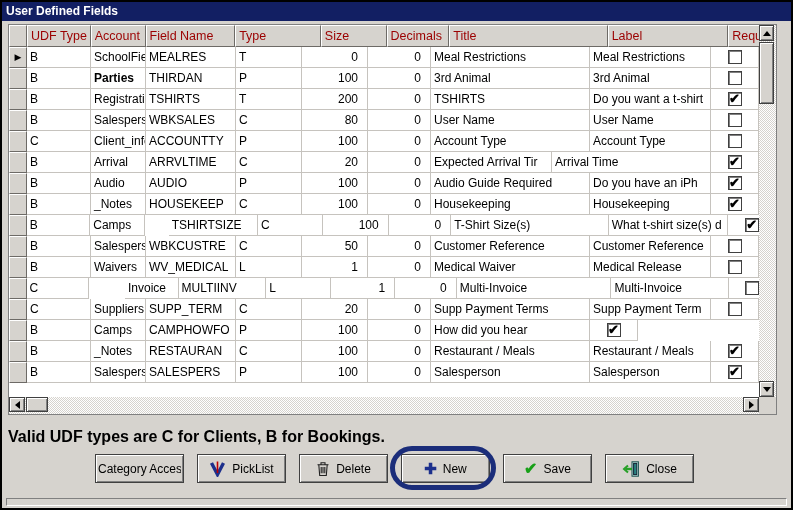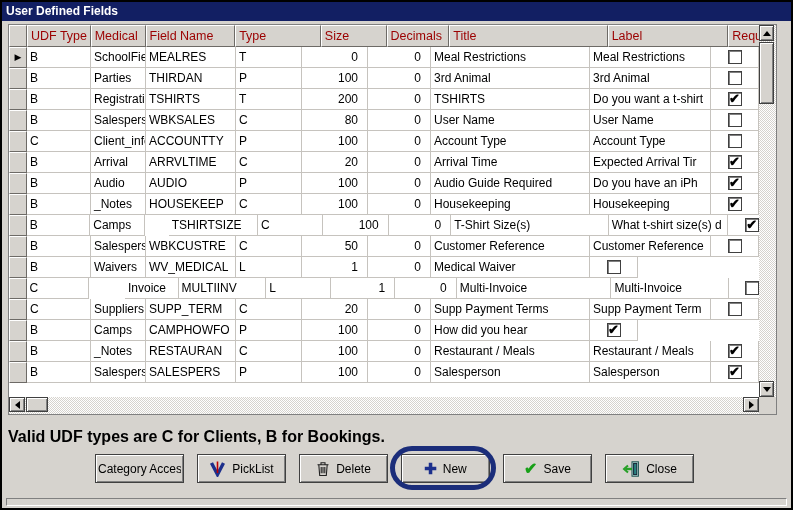--- a/index.html
+++ b/index.html
@@ -72,21 +72,21 @@
 
 <div class="window">
   <div class="titlebar">
     <span>User Defined Fields</span>
   </div>
 
   <div class="grid">
     <div class="gridrow" id="gridHeader">
         <div class="hcell" style="width: 18px;"></div>
         <div class="hcell" style="width: 64px;">UDF Type</div>
-        <div class="hcell" style="width: 55px;">Medical</div>
+        <div class="hcell" style="width: 55px;">Account</div>
         <div class="hcell" style="width: 90px;">Field Name</div>
         <div class="hcell" style="width: 86px;">Type</div>
         <div class="hcell" style="width: 66px;">Size</div>
         <div class="hcell" style="width: 63px;">Decimals</div>
         <div class="hcell" style="width: 159px;">Title</div>
         <div class="hcell" style="width: 121px;">Label</div>
         <div class="hcell" style="width: 48px;">Required</div>
       </div>
     <div id="gridBody">
         <div class="gridrow">
@@ -101,21 +101,21 @@
           <div class="dcell num" style="width: 63px;">0</div>
           <div class="dcell" style="width: 159px;">Meal Restrictions</div>
           <div class="dcell" style="width: 121px;">Meal Restrictions</div>
           <div class="dcell ctr" style="width: 48px;">
             <span class="cb"></span>
           </div>
         </div>
         <div class="gridrow">
           <div class="scell" style="width: 18px;"></div>
           <div class="dcell" style="width: 64px;">B</div>
-          <div class="dcell" style="width: 55px;">Parties</div>
+          <div class="dcell" style="width: 55px; font-weight: bold;">Parties</div>
           <div class="dcell" style="width: 90px;">THIRDAN</div>
           <div class="dcell" style="width: 66px;">P</div>
           <div class="dcell num" style="width: 66px;">100</div>
           <div class="dcell num" style="width: 63px;">0</div>
           <div class="dcell" style="width: 159px;">3rd Animal</div>
           <div class="dcell" style="width: 121px;">3rd Animal</div>
           <div class="dcell ctr" style="width: 48px;">
             <span class="cb"></span>
           </div>
         </div>
@@ -162,22 +162,22 @@
           </div>
         </div>
         <div class="gridrow">
           <div class="scell" style="width: 18px;"></div>
           <div class="dcell" style="width: 64px;">B</div>
           <div class="dcell" style="width: 55px;">Arrival</div>
           <div class="dcell" style="width: 90px;">ARRVLTIME</div>
           <div class="dcell" style="width: 66px;">C</div>
           <div class="dcell num" style="width: 66px;">20</div>
           <div class="dcell num" style="width: 63px;">0</div>
+          <div class="dcell" style="width: 121px;">Expected Arrival Tir</div>
           <div class="dcell" style="width: 159px;">Arrival Time</div>
-          <div class="dcell" style="width: 121px;">Expected Arrival Tir</div>
           <div class="dcell ctr" style="width: 48px;">
             <span class="cb">✔</span>
           </div>
         </div>
         <div class="gridrow">
           <div class="scell" style="width: 18px;"></div>
           <div class="dcell" style="width: 64px;">B</div>
           <div class="dcell" style="width: 55px;">Audio</div>
           <div class="dcell" style="width: 90px;">AUDIO</div>
           <div class="dcell" style="width: 66px;">P</div>
@@ -233,20 +233,21 @@
         </div>
         <div class="gridrow">
           <div class="scell" style="width: 18px;"></div>
           <div class="dcell" style="width: 64px;">B</div>
           <div class="dcell" style="width: 55px;">Waivers</div>
           <div class="dcell" style="width: 90px;">WV_MEDICAL</div>
           <div class="dcell" style="width: 66px;">L</div>
           <div class="dcell num" style="width: 66px;">1</div>
           <div class="dcell num" style="width: 63px;">0</div>
           <div class="dcell" style="width: 159px;">Medical Waiver</div>
+          <div class="dcell" style="width: 121px;">Medical Release</div>
           <div class="dcell ctr" style="width: 48px;">
             <span class="cb"></span>
           </div>
         </div>
         <div class="gridrow">
           <div class="scell" style="width: 18px;"></div>
           <div class="dcell" style="width: 64px;">C</div>
           <div class="dcell" style="width: 55px; margin-left: 36px;">Invoice</div>
           <div class="dcell" style="width: 90px;">MULTIINV</div>
           <div class="dcell" style="width: 66px;">L</div>

